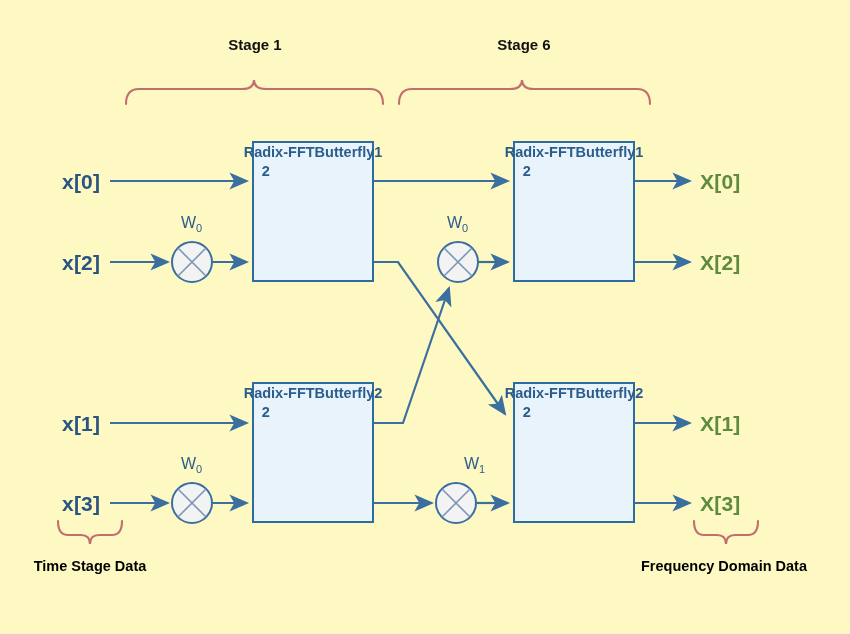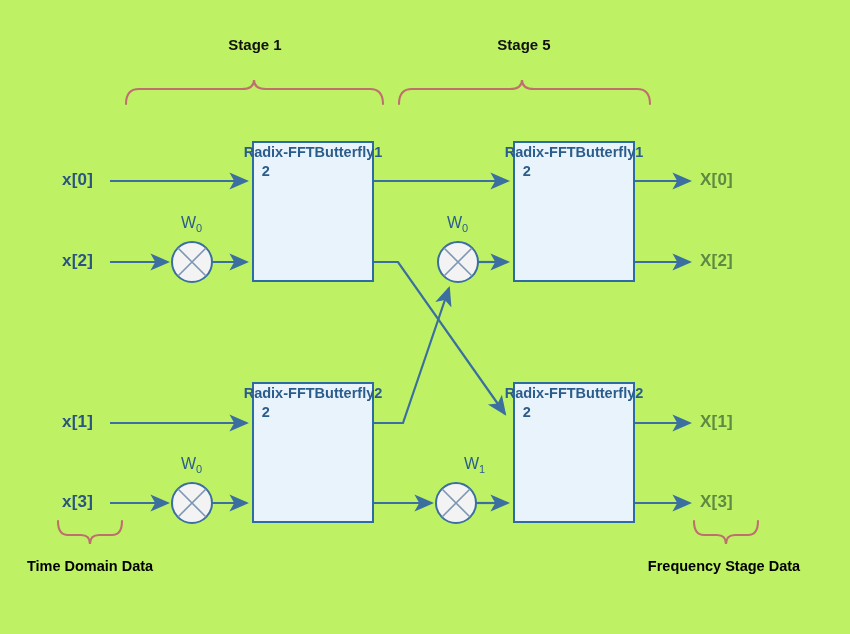--- a/index.html
+++ b/index.html
@@ -1,19 +1,19 @@
 <!DOCTYPE html>
 <html><head>
 <meta charset="utf-8">
 <style>
   html,body{margin:0;padding:0;background:#ffffff;}
   #canvas{
     position:relative;
     width:850px;height:634px;
-    background:#bef264;
+    background:#fef9c3;
     font-family:"Liberation Sans", sans-serif;
     overflow:hidden;
   }
   svg.layer{position:absolute;left:0;top:0;width:850px;height:634px;}
 
   .box{
     position:absolute;
     background:#e9f3fb;
     border:2px solid #2d6ca3;
     color:#2b5d8c;
@@ -25,21 +25,21 @@
     align-items:flex-start;
     justify-content:center;
     text-align:center;
     box-sizing:border-box;
   }
   .box span{display:block;}
 
   .iolabel{
     position:absolute;
     font-weight:bold;
-    font-size:17px;
+    font-size:21px;
     letter-spacing:.2px;
     white-space:nowrap;
   }
   .in{color:#2a5580;}
   .out{color:#5e8a42;}
 
   .wlabel{
     position:absolute;
     font-weight:normal;
     font-size:16px;
@@ -129,21 +129,21 @@
 
       <path d="M399,104 Q399,89 412,89 L510,89 Q522,89 522,80 Q522,89 534,89 L637,89 Q650,89 650,104"></path>
 
       <path d="M58,521 Q58,535 68,535 L81,535 Q90,535 90,544 Q90,535 99,535 L112,535 Q122,535 122,521"></path>
 
       <path d="M694,521 Q694,535 704,535 L717,535 Q726,535 726,544 Q726,535 735,535 L748,535 Q758,535 758,521"></path>
     </g>
   </svg>
 
   <div class="stagelabel" style="left:205px;top:36px;width:100px;">Stage 1</div>
-  <div class="stagelabel" style="left:474px;top:36px;width:100px;">Stage 5</div>
+  <div class="stagelabel" style="left:474px;top:36px;width:100px;">Stage 6</div>
 
   <div class="box" style="left:252px;top:141px;width:122px;height:141px;">
     <span>Radix-2</span>
     <span>FFT</span>
     <span>Butterfly</span>
     <span>1</span>
   </div>
 
   <div class="box" style="left:252px;top:382px;width:122px;height:141px;">
     <span>Radix-2</span>
@@ -183,21 +183,21 @@
     <span>W</span><sub>0</sub>
   </div>
   <div class="wlabel" style="left:447px;top:214px;">
     <span>W</span><sub>0</sub>
   </div>
   <div class="wlabel" style="left:464px;top:455px;">
     <span>W</span><sub>1</sub>
   </div>
 
   <div class="domainlabel" style="left:20px;top:557px;width:140px;">
-    <span>Time Domain</span>
+    <span>Time Stage</span>
     <span>Data</span>
   </div>
   <div class="domainlabel" style="left:634px;top:557px;width:180px;">
-    <span>Frequency Stage</span>
+    <span>Frequency Domain</span>
     <span>Data</span>
   </div>
 
 </div>
 
 </body></html>

